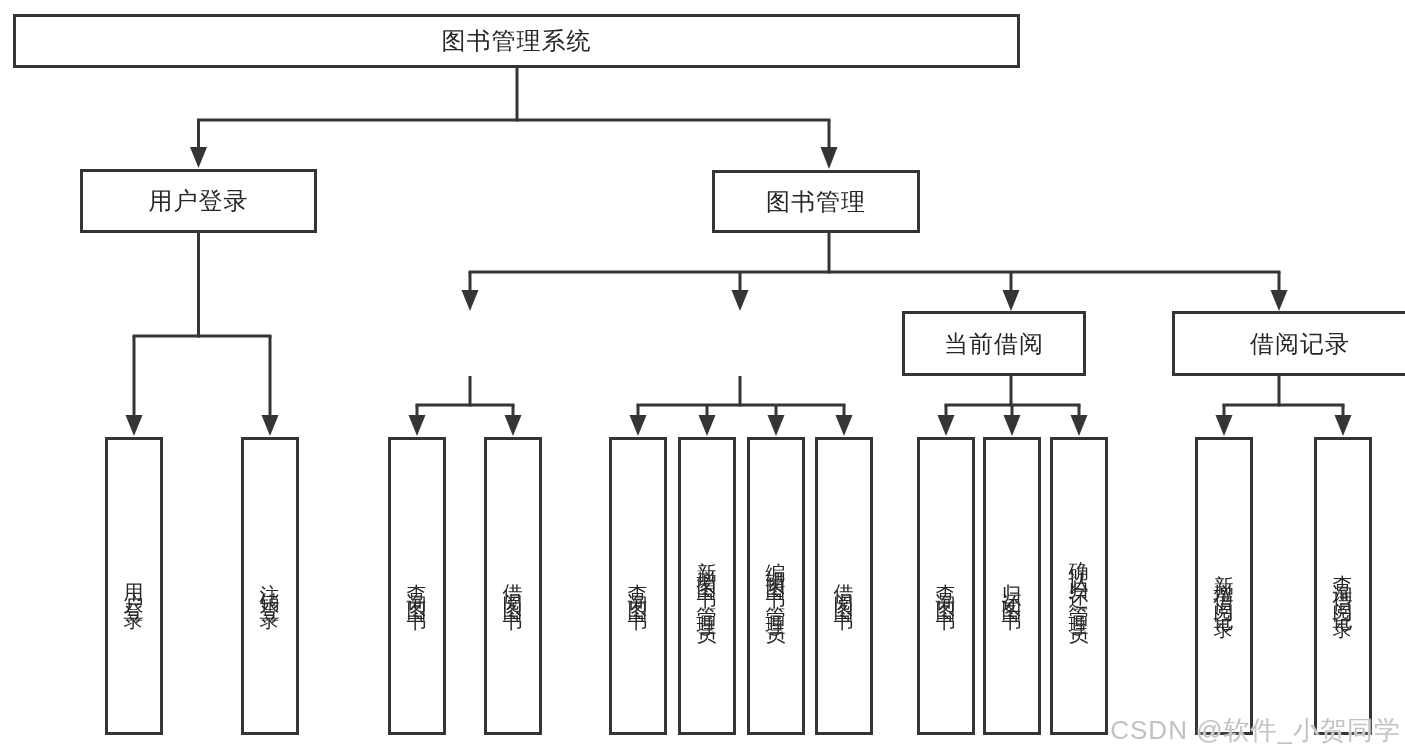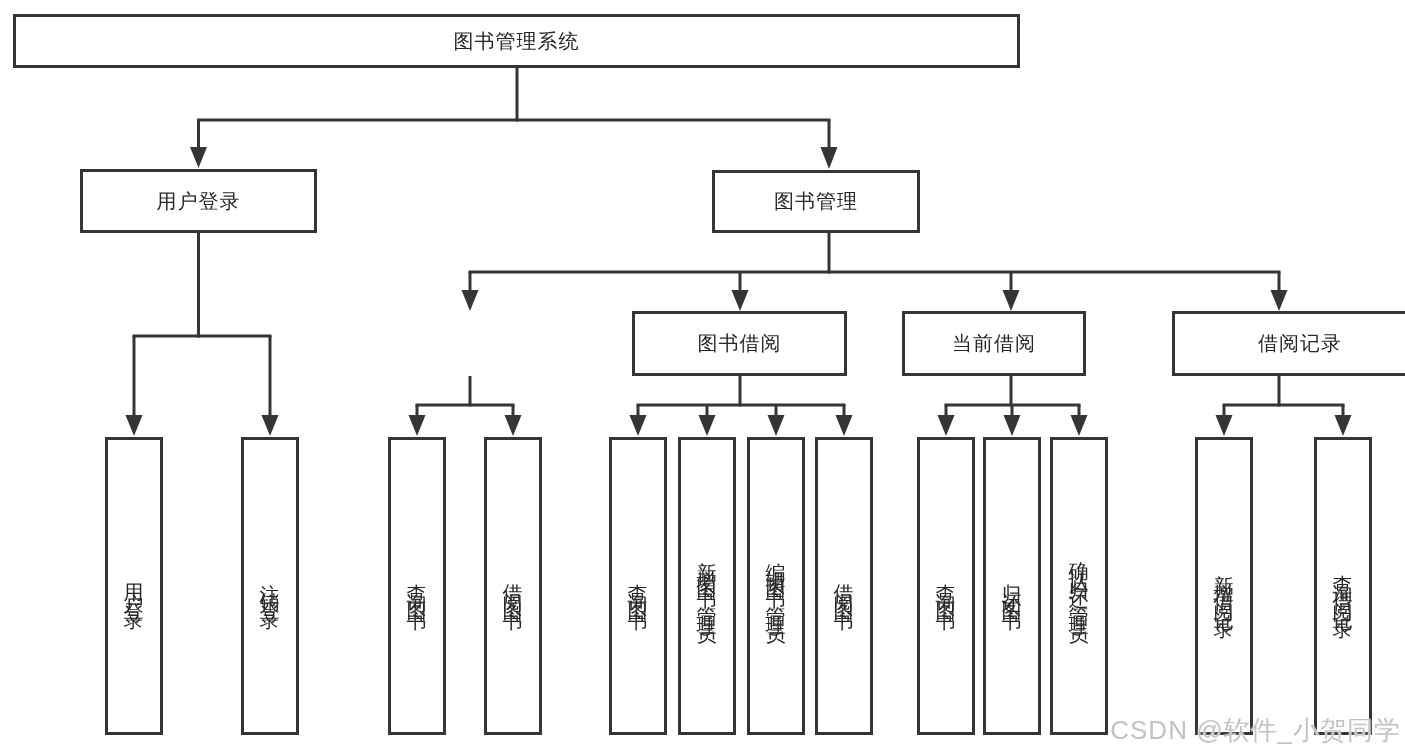--- a/index.html
+++ b/index.html
@@ -21,21 +21,21 @@
     box-sizing: border-box;
     background: #ffffff;
     border: 3px solid #353535;
     color: #262626;
     display: flex;
     align-items: center;
     justify-content: center;
     z-index: 2;
   }
   .hbox {
-    font-size: 20px;
+    font-size: 24px;
     letter-spacing: 1px;
   }
   .vbox {
     width: 58px;
     top: 437px;
     height: 298px;
     font-size: 20px;
   }
   .vbox .vtext {
     writing-mode: vertical-rl;
@@ -165,23 +165,20 @@
     <span>图书管理系统</span>
   </div>
 
   <div class="hbox" id="box-user-login">
     <span>用户登录</span>
   </div>
   <div class="hbox" id="box-book-mgmt">
     <span>图书管理</span>
   </div>
 
-  <div class="hbox" id="box-borrowing">
-    <span>图书借阅</span>
-  </div>
   <div class="hbox" id="box-current">
     <span>当前借阅</span>
   </div>
   <div class="hbox" id="box-records">
     <span>借阅记录</span>
   </div>
 
   <div class="vbox" id="leaf-login">
     <span class="vtext">用户登录</span>
   </div>

